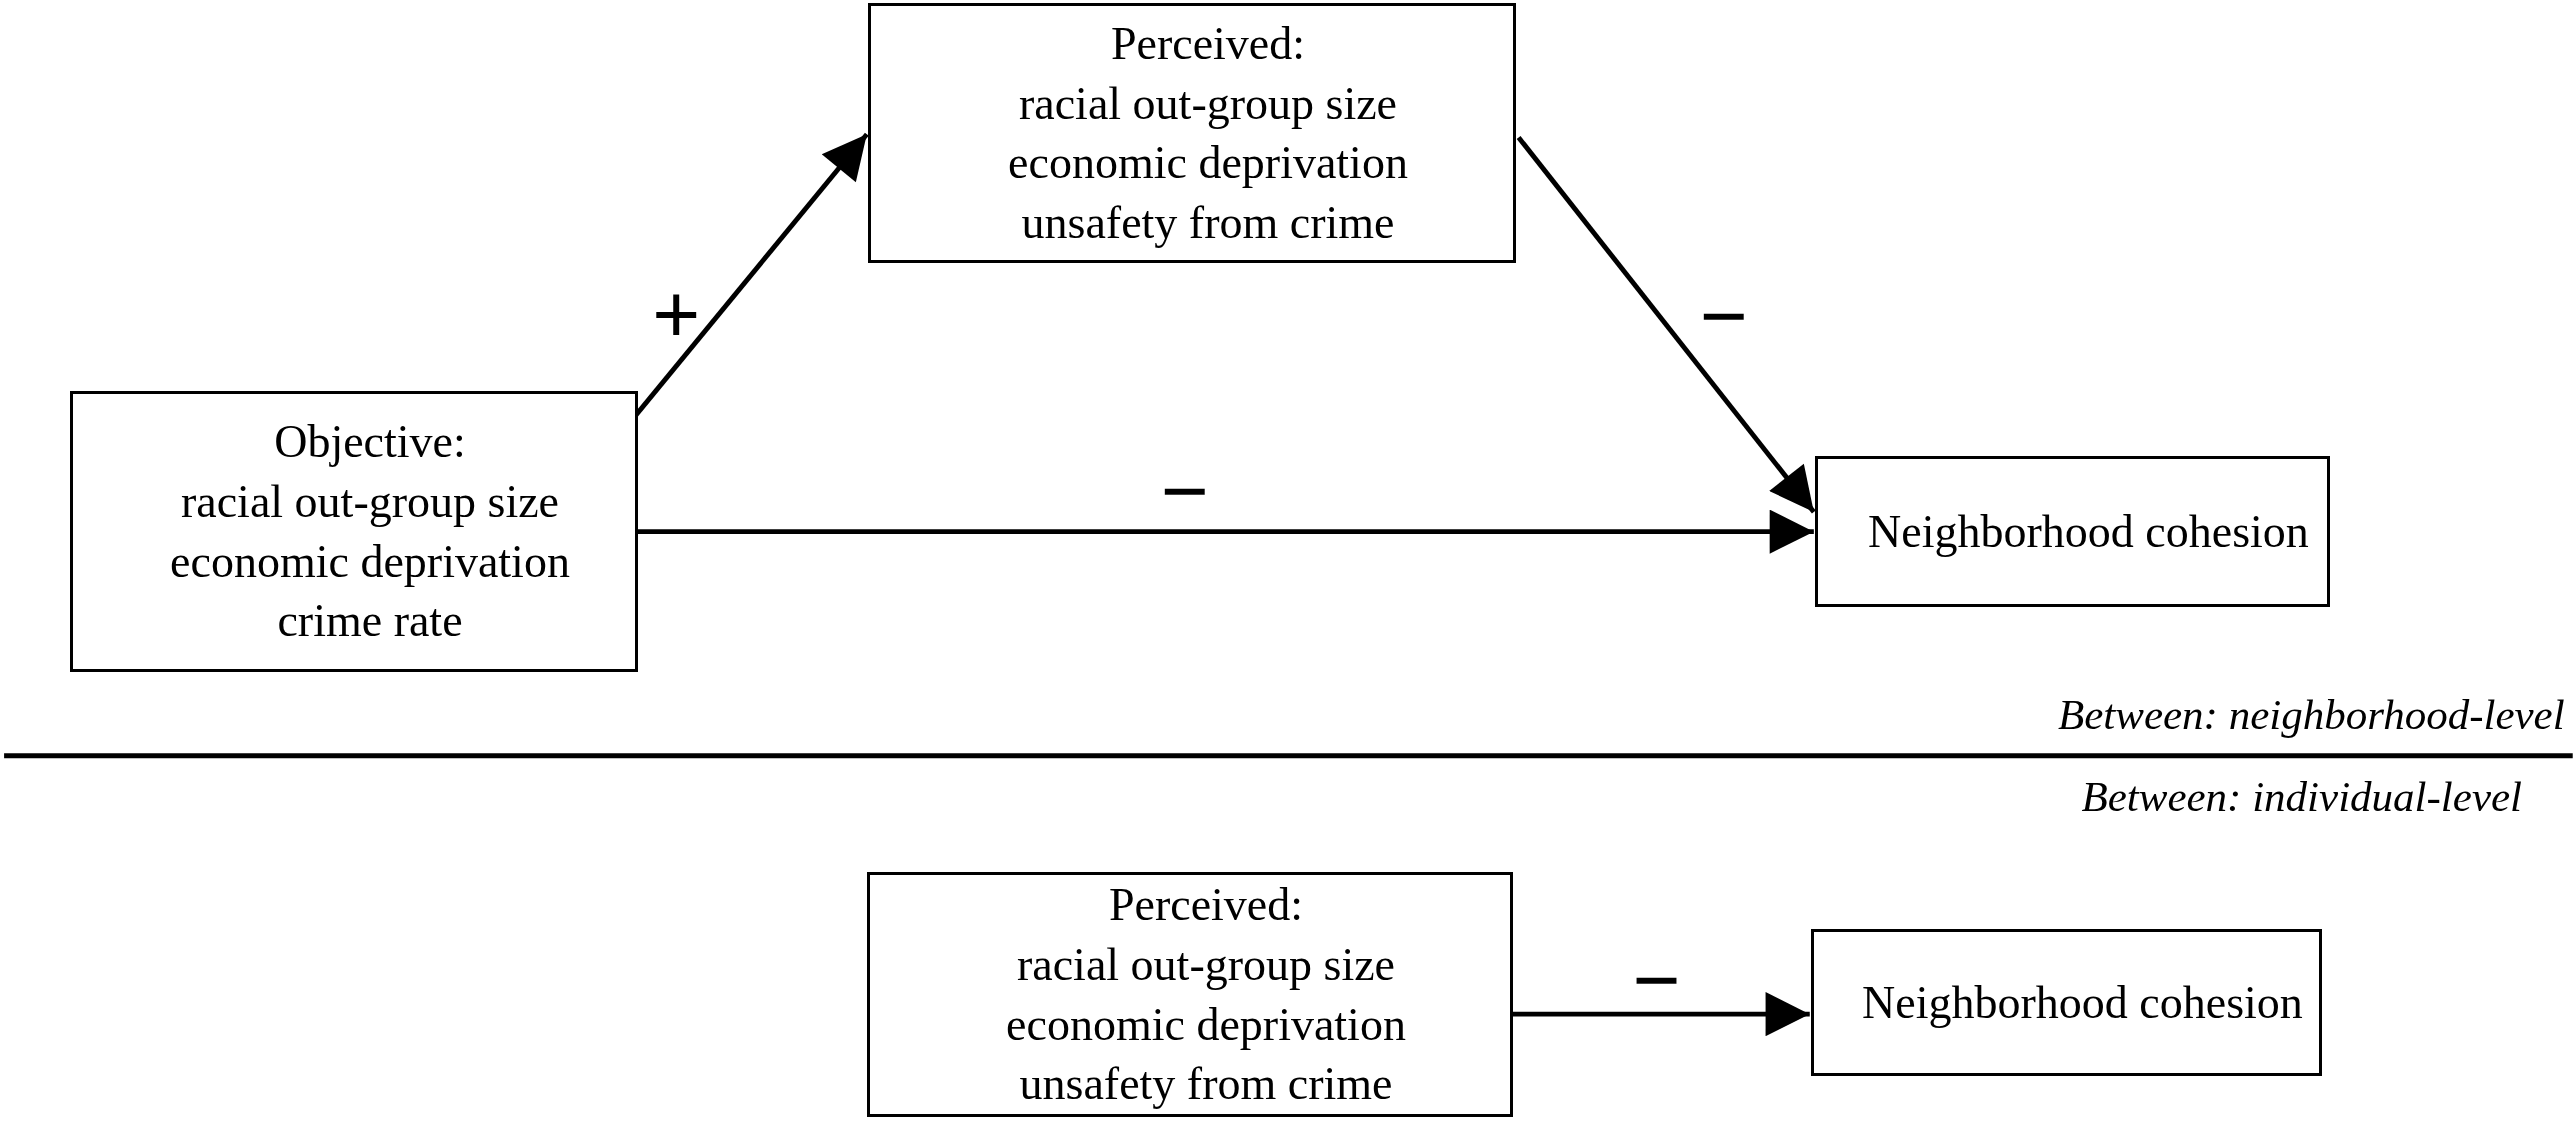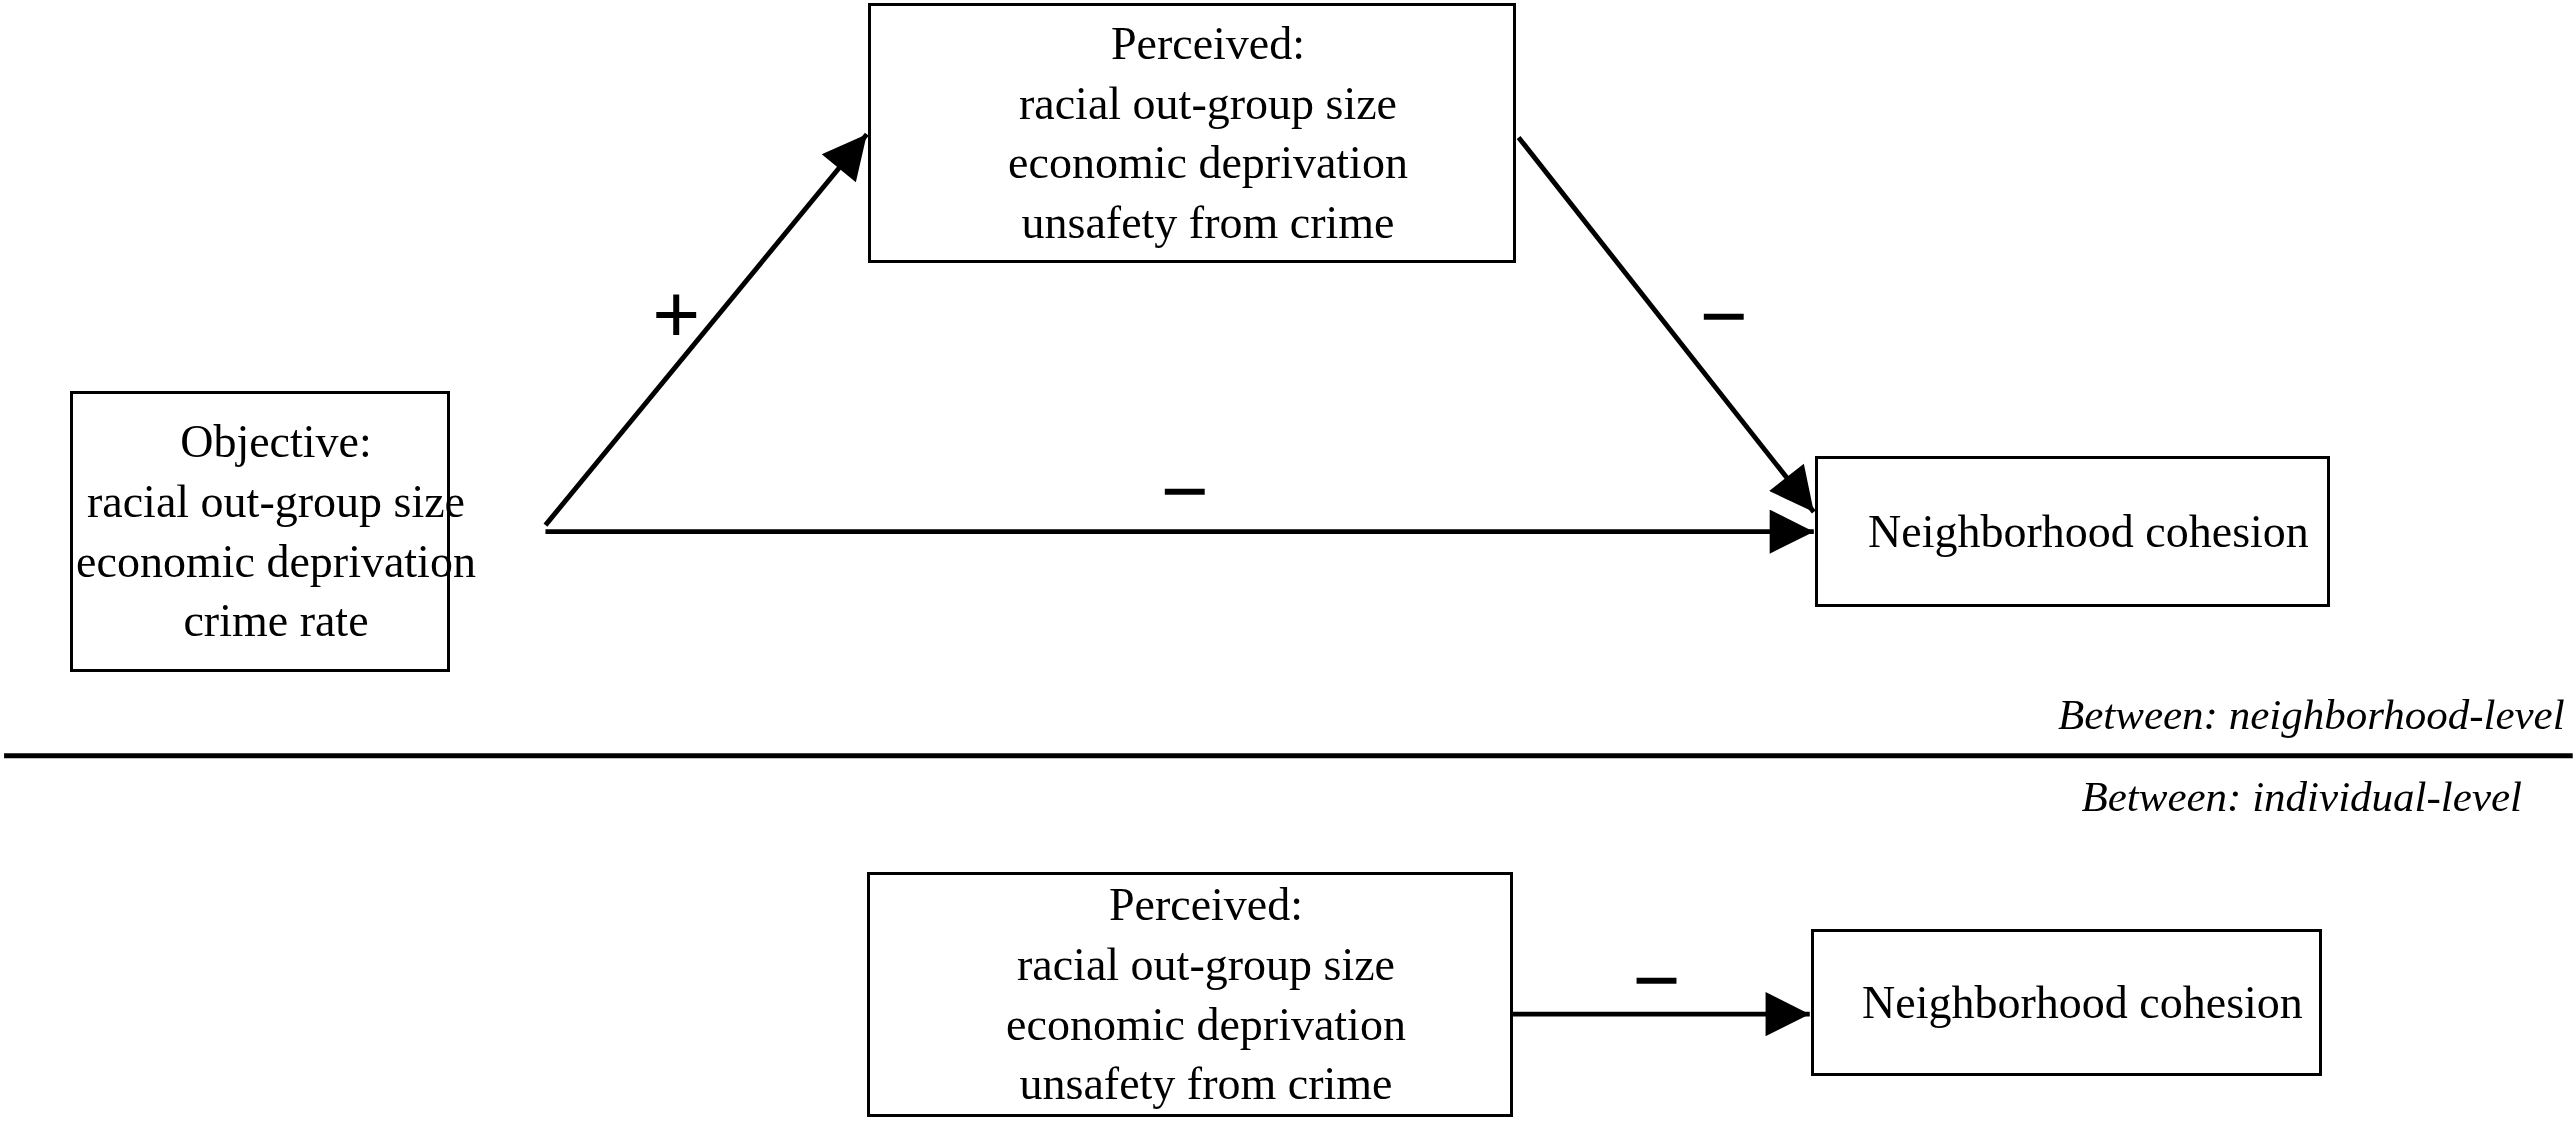--- a/index.html
+++ b/index.html
@@ -25,21 +25,21 @@
     flex-direction: column;
     align-items: center;
     justify-content: center;
     text-align: center;
     font-size: 46px;
     line-height: 1.3;
     padding-left: 32px;
   }
   .node span { display: block; white-space: nowrap; }
 
-  .box-objective        { left: 70px;   top: 391px;  width: 380px; height: 281px; }
+  .box-objective        { left: 70px;   top: 391px;  width: 568px; height: 281px; }
   .box-perceived-between{ left: 868px; top: 3.3px;    width: 648px; height: 260px; }
   .box-cohesion-between { left: 1815px; top: 456px;  width: 515px; height: 151px; }
   .box-perceived-within { left: 867px; top: 872px; width: 646px; height: 245px; }
   .box-cohesion-within  { left: 1811px; top: 929px; width: 511px; height: 147px; }
 
   .arrows-layer {
     position: absolute;
     left: 0; top: 0;
     width: 2576px;
     height: 1132px;

